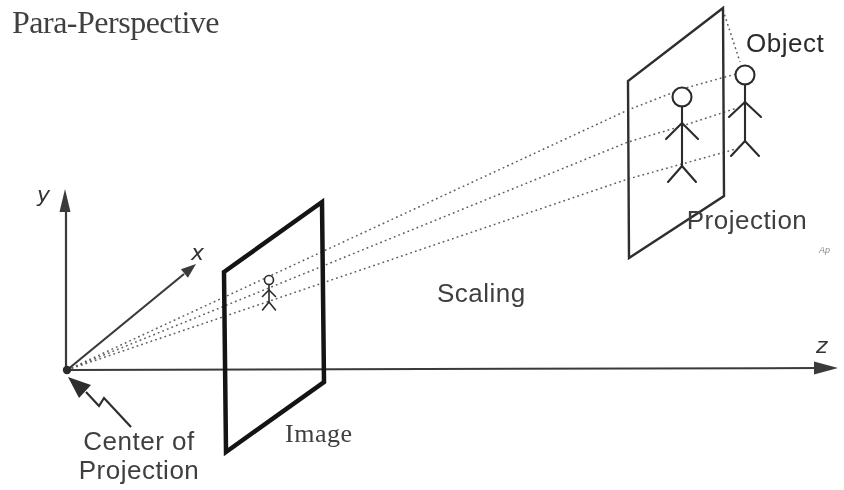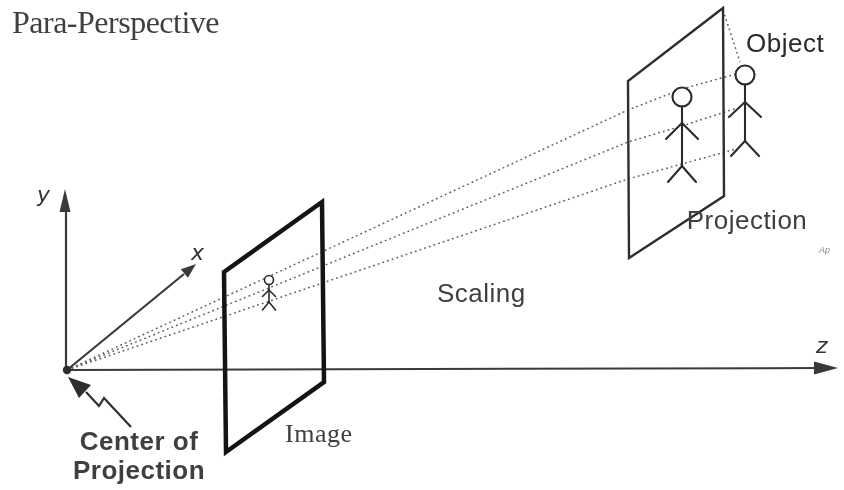--- a/index.html
+++ b/index.html
@@ -121,19 +121,19 @@
   <div class="lbl" style="left:285px;top:419px;font-family:Liberation Serif, serif;">Image</div>
 
   <div class="lbl" style="left:437px;top:251px;margin-top:27px;">Scaling</div>
 
   <div class="lbl" style="left:746px;top:28px;color:#2a2a2a;">Object</div>
 
   <div class="lbl two-line" style="left:667px;top:207px;width:160px;">
     <div>Projection</div>
   </div>
 
-  <div class="lbl two-line col" style="left:60px;top:427px;width:158px;font-weight:bold;">
+  <div class="lbl two-line col" style="left:60px;top:427px;width:158px;">
     <div>Center of</div>
     <div>Projection</div>
   </div>
 
   <div class="stray">Ap</div>
 </div>
 
 </body></html>

